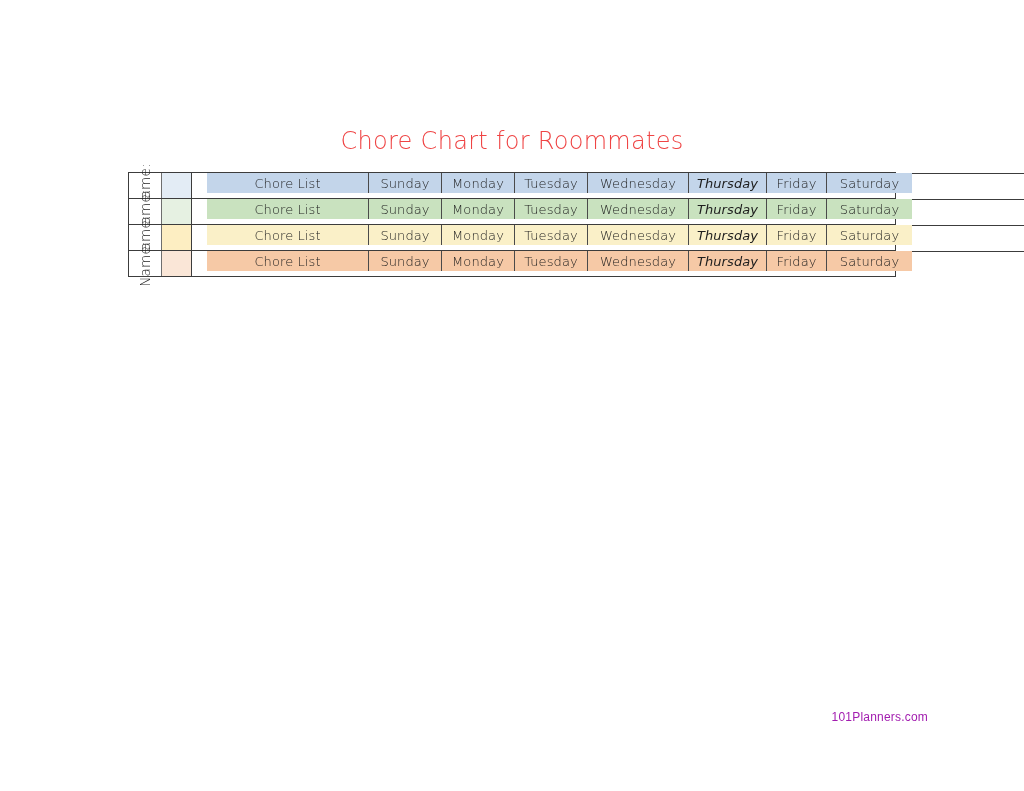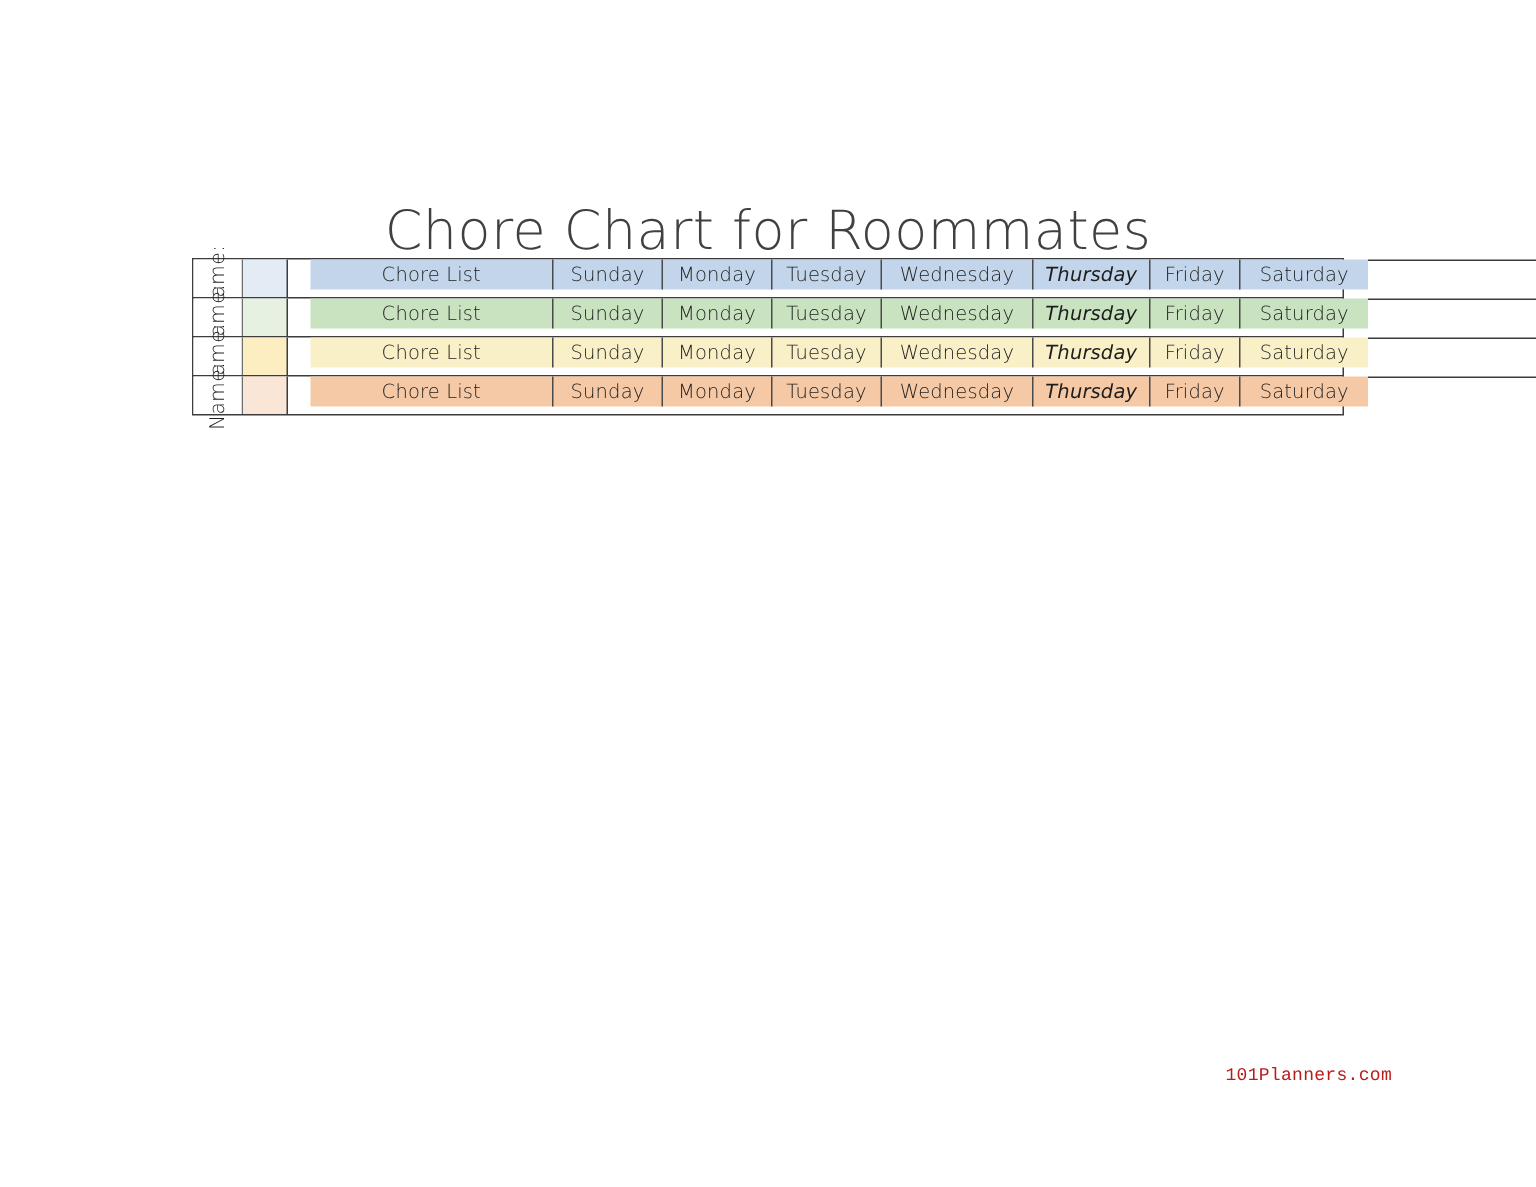--- a/index.html
+++ b/index.html
@@ -24,23 +24,23 @@
 
   
   .chart-title {
     position: absolute;
     left: 0;
     right: 0;
     top: 113px;
     text-align: center;
     font-family: "DejaVu Sans", sans-serif;
     font-weight: 300;
-    font-size: 36px;
+    font-size: 24px;
     letter-spacing: 0.3px;
-    color: #404040;
+    color: #ef4444;
     line-height: 1;
     white-space: nowrap;
   }
 
   
   .chart-wrap {
     position: absolute;
     left: 128px;
     top: 172px;
     width: 768px;
@@ -144,23 +144,23 @@
   .col-wednesday{ width: 101px; flex: 0 0 101px; text-align: right; }
   .col-thursday { width: 78px;  flex: 0 0 78px; font-style: italic; }
   .col-friday   { width: 60px;  flex: 0 0 60px; }
   .col-saturday { width: 85px;  flex: 1 1 auto; }
 
   
   .footer-credit {
     position: absolute;
     right: 96px;
     top: 710px;
-    font-family: Liberation Mono, monospace;
+    font-family: Liberation Sans, sans-serif;
     font-size: 12px;
-    color: #b91c1c;
+    color: #a21caf;
     letter-spacing: 0.2px;
     white-space: nowrap;
   }
 </style>
 </head>
 <body>
 
 <div class="page">
 
   <h1 class="chart-title">Chore Chart for Roommates</h1>

